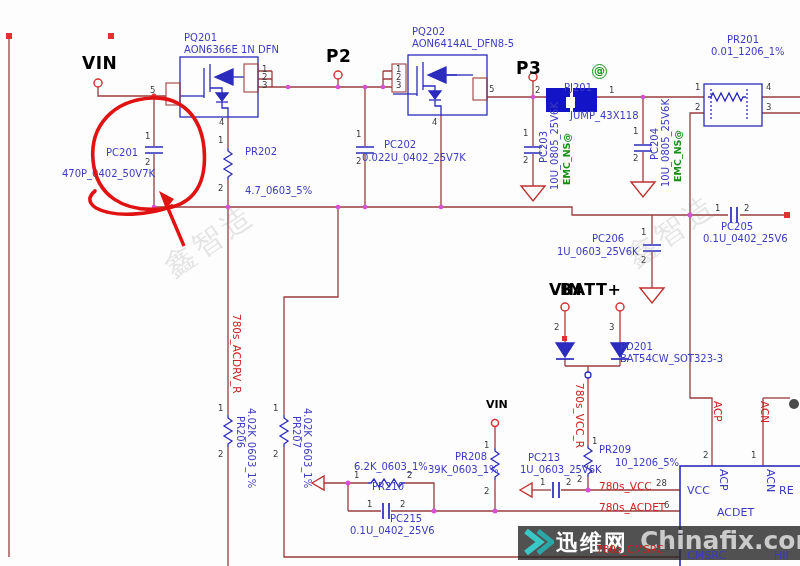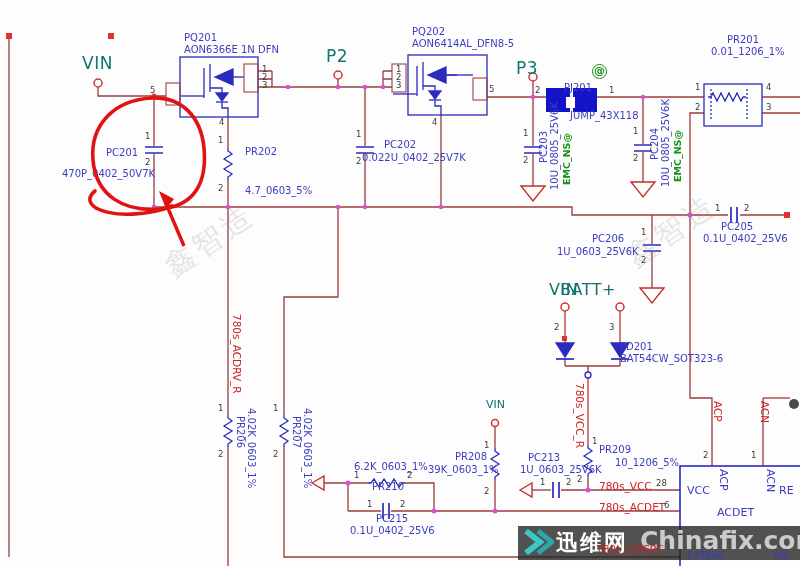--- a/index.html
+++ b/index.html
@@ -7,21 +7,21 @@
          font-family:"DejaVu Sans","Liberation Sans",sans-serif;}
   #stage svg{position:absolute;left:0;top:0;}
   #wires-svg{z-index:1;}
   #wm-bar{position:absolute;left:518px;top:526px;width:282px;height:34px;
           background:rgba(38,38,38,.80);z-index:2;}
   #labels-layer{position:absolute;left:0;top:0;width:800px;height:566px;z-index:3;}
   #anno-svg{z-index:4;}
   .lb{position:absolute;white-space:nowrap;line-height:1.1;}
   .c-ref{color:#3c3cc0;font-size:10px;}
   .c-pin{color:#3a3a3a;font-size:8.5px;}
-  .c-port{color:#0f766e;font-weight:normal;font-size:16px;letter-spacing:.5px;}
+  .c-port{color:#000000;font-weight:bold;font-size:16px;letter-spacing:.5px;}
   .c-port-lg{font-size:17px;}
   .c-port-sm{font-size:11px;letter-spacing:0;}
   .c-net{color:#cc2222;font-size:10.5px;}
   .c-emc{color:#159015;font-weight:bold;font-size:9.5px;}
   .c-icpin{color:#3a3ac0;font-size:11px;}
   .c-at{color:#159015;font-weight:bold;font-size:11px;border:1px solid #159015;
         border-radius:50%;width:13px;height:13px;text-align:center;line-height:12px;}
   .c-note{color:#e01212;font-size:20px;letter-spacing:2px;}
   .c-ghost{color:rgba(130,130,130,.20);font-size:30px;transform:rotate(-35deg);
            transform-origin:0 0;letter-spacing:4px;}
@@ -234,30 +234,30 @@
       <span class="lb c-ref v270" style="left: 549px; top: 190px;">10U_0805_25V6K</span>
       <span class="lb c-emc v270" style="left: 562px; top: 185px;">EMC_NS@</span>
       <span class="lb c-ref v270" style="left: 649px; top: 160px;">PC204</span>
       <span class="lb c-ref v270" style="left: 660px; top: 187px;">10U_0805_25V6K</span>
       <span class="lb c-emc v270" style="left: 673px; top: 182px;">EMC_NS@</span>
       <span class="lb c-ref" style="left: 592px; top: 233px;">PC206</span>
       <span class="lb c-ref" style="left: 557px; top: 246px;">1U_0603_25V6K</span>
       <span class="lb c-ref" style="left: 721px; top: 221px;">PC205</span>
       <span class="lb c-ref" style="left: 703px; top: 233px;">0.1U_0402_25V6</span>
       <span class="lb c-ref" style="left: 620px; top: 341px;">PD201</span>
-      <span class="lb c-ref" style="left: 620px; top: 353px;">BAT54CW_SOT323-6</span>
+      <span class="lb c-ref" style="left: 620px; top: 353px;">BAT54CW_SOT323-3</span>
       <span class="lb c-ref v90" style="left: 246px; top: 416px;">PR206</span>
       <span class="lb c-ref v90" style="left: 257px; top: 408px;">4.02K_0603_1%</span>
       <span class="lb c-ref v90" style="left: 302px; top: 416px;">PR207</span>
       <span class="lb c-ref v90" style="left: 313px; top: 408px;">4.02K_0603_1%</span>
       <span class="lb c-ref" style="left: 455px; top: 451px;">PR208</span>
       <span class="lb c-ref" style="left: 428px; top: 464px;">39K_0603_1%</span>
       <span class="lb c-ref" style="left: 354px; top: 461px;">6.2K_0603_1%</span>
       <span class="lb c-ref" style="left: 372px; top: 481px;">PR210</span>
-      <span class="lb c-ref" style="left: 376px; top: 513px;">PC215</span>
+      <span class="lb c-ref" style="left: 390px; top: 513px;">PC215</span>
       <span class="lb c-ref" style="left: 350px; top: 525px;">0.1U_0402_25V6</span>
       <span class="lb c-ref" style="left: 528px; top: 452px;">PC213</span>
       <span class="lb c-ref" style="left: 520px; top: 464px;">1U_0603_25V6K</span>
       <span class="lb c-ref" style="left: 599px; top: 444px;">PR209</span>
       <span class="lb c-ref" style="left: 599px; top: 457px; margin-left: 16px;">10_1206_5%</span>
       <span class="lb c-net v90" style="left: 242px; top: 314px;">780s_ACDRV_R</span>
       <span class="lb c-net v90" style="left: 585px; top: 383px;">780s_VCC_R</span>
       <span class="lb c-net v90" style="left: 723px; top: 401px;">ACP</span>
       <span class="lb c-net v90" style="left: 770px; top: 401px;">ACN</span>
       <span class="lb c-net" style="left: 599px; top: 481px;">780s_VCC</span>

